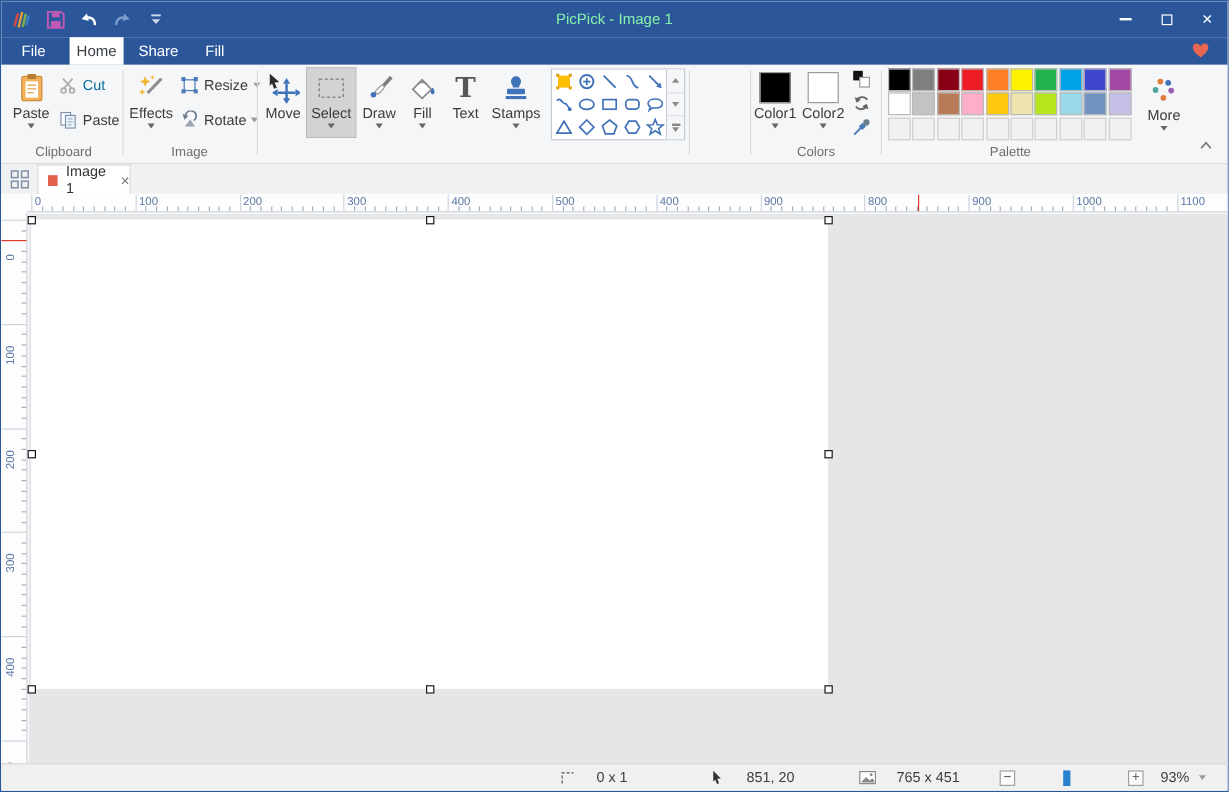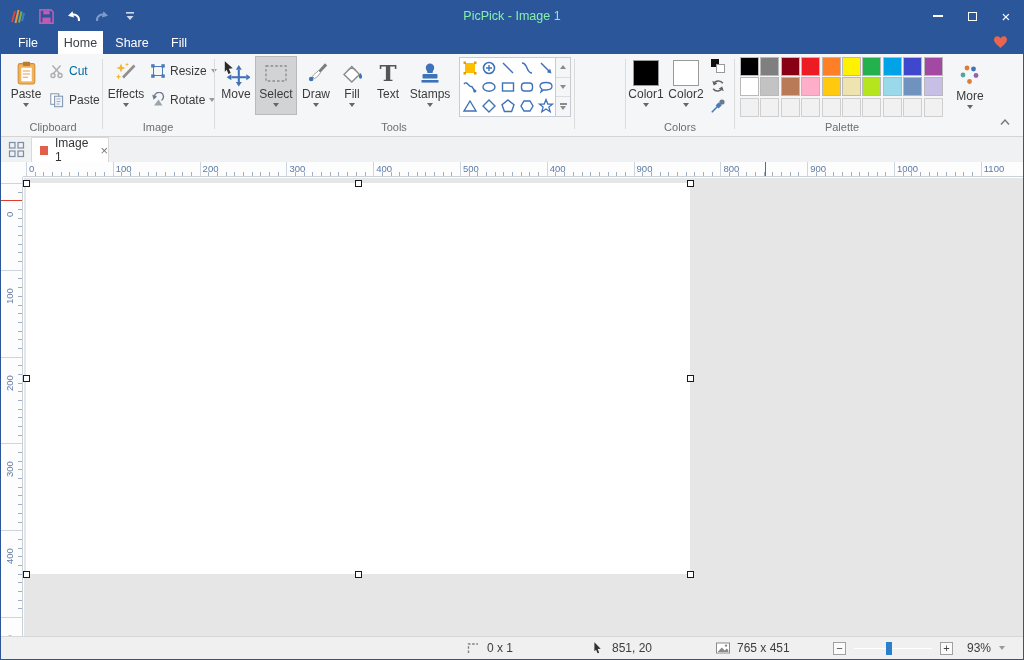--- a/index.html
+++ b/index.html
@@ -84,21 +84,21 @@
   .vmajor { position:absolute; left:0; height:1px; width:22px; background:#ccd5e0; }
   .vlab { position:absolute; left:3px; font-size:9.5px; color:#5b79a4; writing-mode:vertical-rl; transform:rotate(180deg); height:30px; }
   .hmarker { position:absolute; top:0; width:1px; height:15px; background:#e03a2f; }
   .vmarker { position:absolute; left:0; width:22px; height:1px; background:#e03a2f; }
   .viewport { position:absolute; left:23px; top:16px; right:0; bottom:0; background:#e6e6e6; }
   .canvas { position:absolute; left:2px; top:5px; width:664px; height:392px; background:#fff; }
   .handle { position:absolute; width:7px; height:7px; background:#fff; border:1px solid #1a1a1a; }
 
   
   .statusbar { position:absolute; left:0; bottom:0; width:100%; height:23px; background:#f0f0f0; border-top:1px solid #d7d7d7; font-size:12px; color:#3d3d3d; }
-  .sbitem { position:absolute; top:0; height:22px; display:flex; align-items:center; gap:6px; }
+  .sbitem { position:absolute; top:0; height:22px; display:flex; align-items:center; gap:16px; }
   .zbtn { width:13px; height:13px; border:1px solid #a0a0a0; background:#fbfbfb; display:flex; align-items:center; justify-content:center; font-size:11px; line-height:11px; color:#444; }
   .ztrack { position:relative; width:78px; height:13px; }
   .ztrack .rail { position:absolute; left:0; right:0; top:6px; height:1px; background:#bbb; border-bottom:1px solid #fff; }
   .zthumb { position:absolute; top:0; width:6px; height:13px; background:#2980cc; }
   .ic16 { width:16px; height:16px; display:inline-flex; }
 </style>
 </head>
 <body>
 
 <div class="window">
@@ -408,21 +408,20 @@
             </div>
           <div class="gal-sbtn">
               <span class="tri-dn"></span>
             </div>
           <div class="gal-sbtn">
               <span class="more-bar"></span>
               <span class="tri-dn"></span>
             </div>
         </div>
       </div>
-      <div class="grp-label" style="left:0;width:356px;">Tools</div>
     </div>
     <div class="vsep" style="left:573px;"></div>
 
     <div class="vsep" style="left:624px;"></div>
 
     <div class="grp" style="left:626px;width:106px;">
       <div class="bigbtn" style="left:0px;width:38px;">
         <span class="ic">
             <span class="swatch" id="color1-swatch" style="background: rgb(0, 0, 0);"></span>
           </span>

